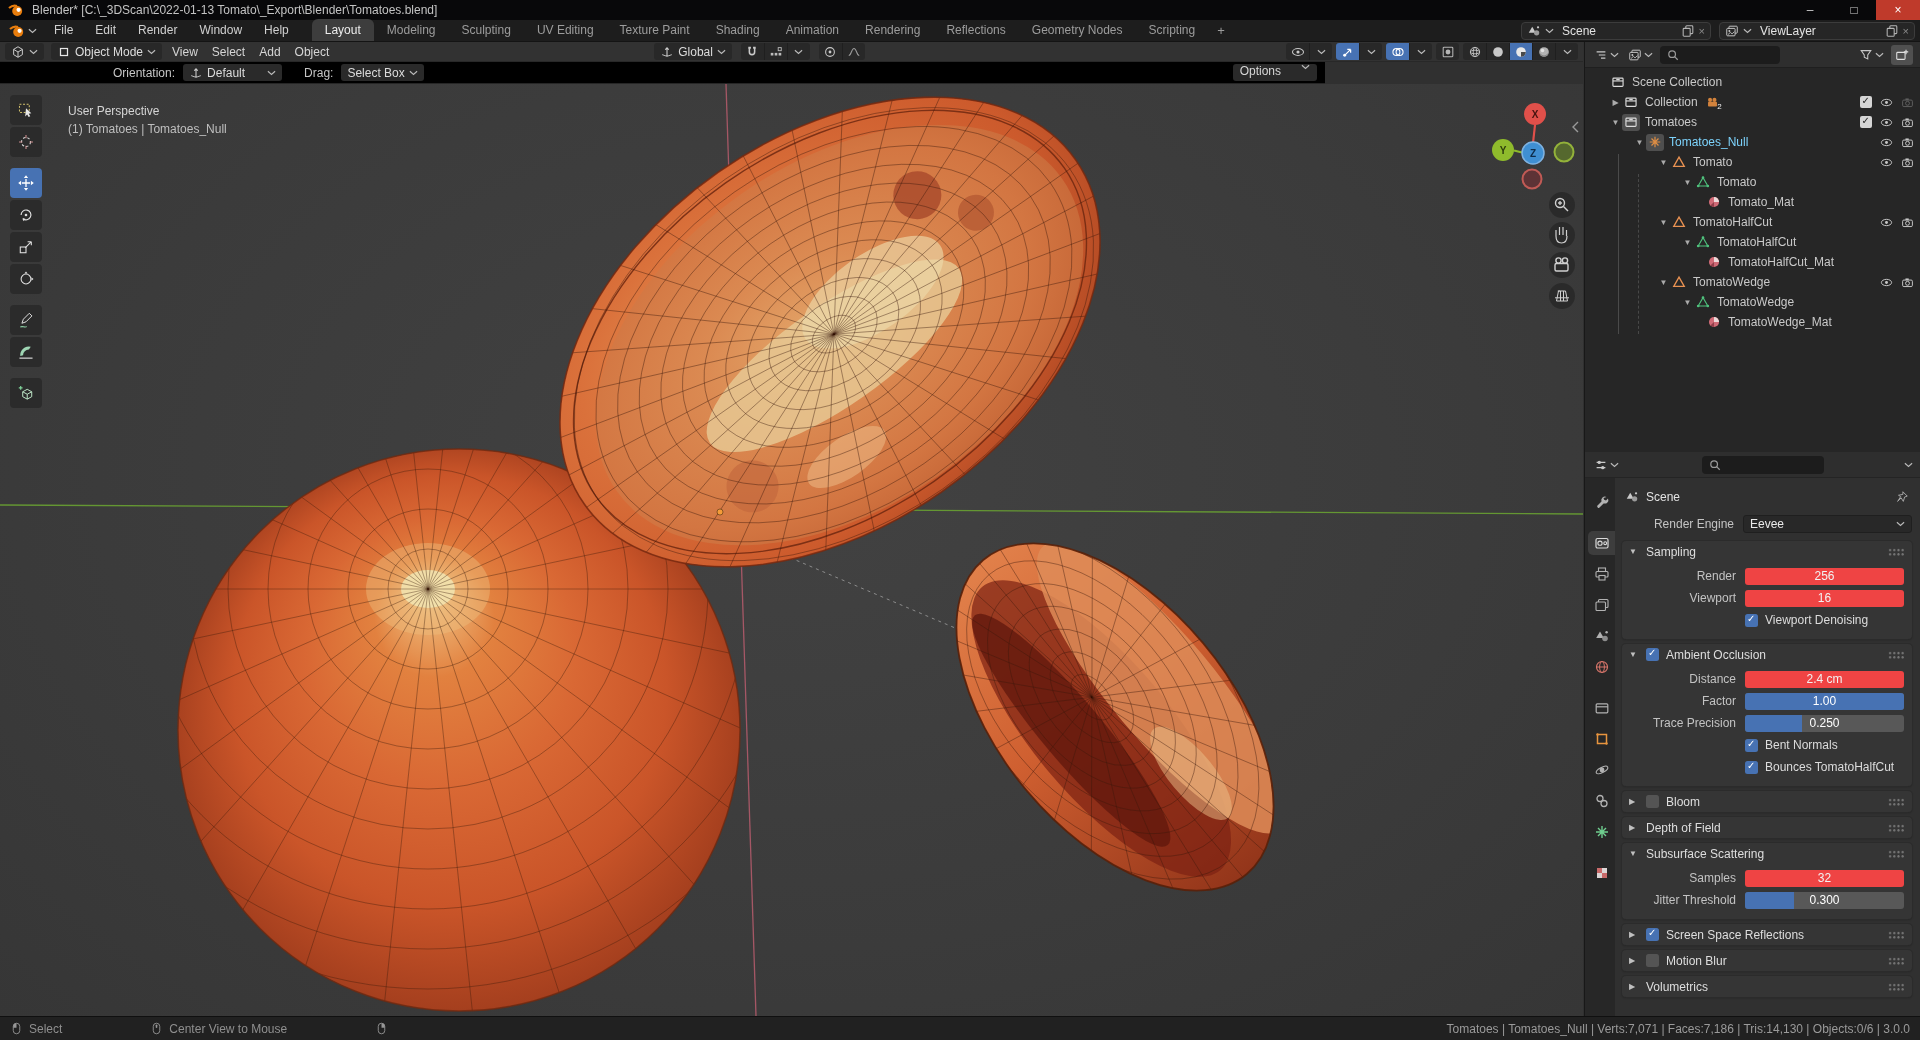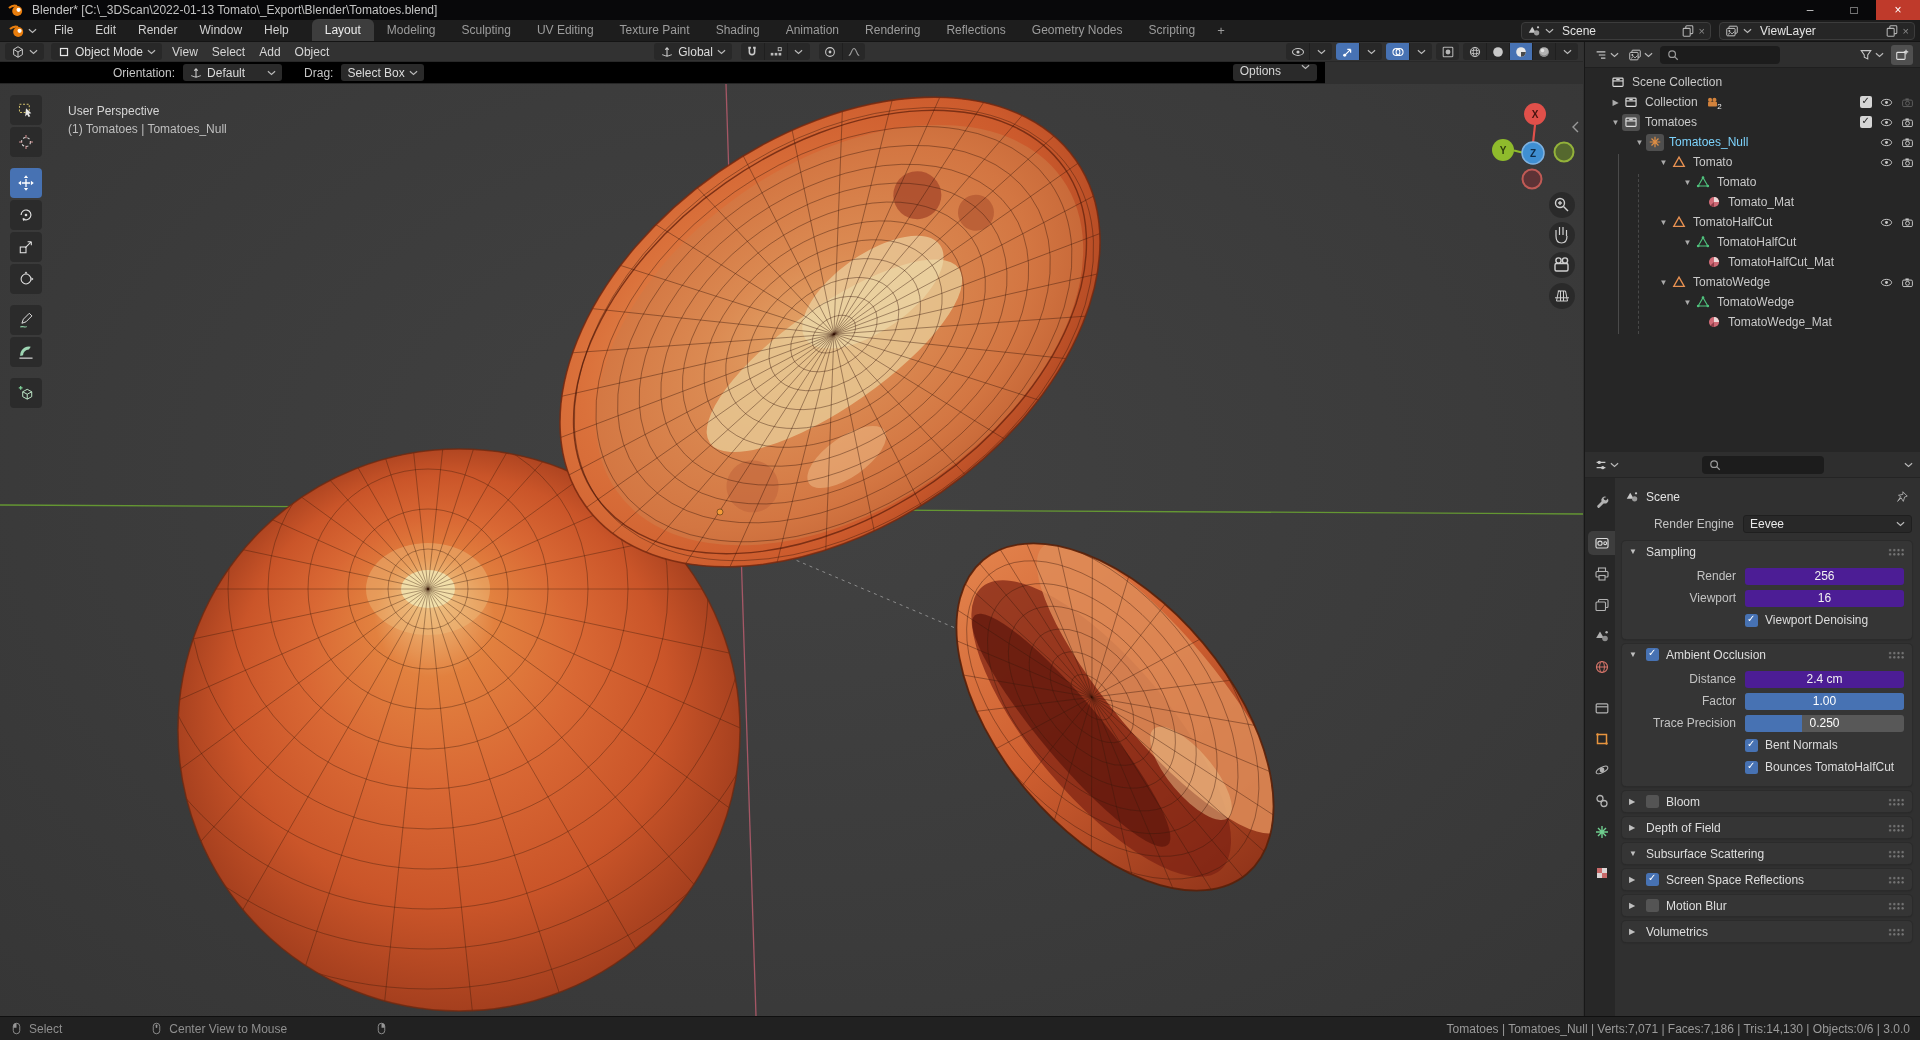--- a/index.html
+++ b/index.html
@@ -121,21 +121,21 @@
   .phead{height:21px;display:flex;align-items:center;padding:0 7px;gap:7px;color:#dedede}
   .pchev{width:10px;color:#c0c0c0;font-size:8px}
   .pcheck{width:13px;height:13px;border-radius:2.5px;background:#4772b3;position:relative;flex:0 0 13px}
   .pcheck::after{content:"✓";position:absolute;left:2px;top:-1px;color:#fff;font-size:10px}
   .pcheck.off{background:#545454}
   .pcheck.off::after{content:""}
   .grips{margin-left:auto;width:17px;height:8px;opacity:.55;
     background:radial-gradient(circle,#aaa 1px,transparent 1.3px);background-size:4.2px 4.2px}
   .pbody{padding:3px 8px 8px 2px}
   .prow{display:flex;align-items:center;height:22px}
-  .pfield{flex:1;height:17px;background:#4c1d95;border-radius:3px;color:#f2f2f2;
+  .pfield{flex:1;height:17px;background:#ef4444;border-radius:3px;color:#f2f2f2;
     display:flex;align-items:center;justify-content:center}
   .pslider{flex:1;height:17px;background:#585858;border-radius:3px;position:relative;overflow:hidden}
   .pslider .fill{position:absolute;left:0;top:0;bottom:0;background:#4772b3}
   .pslider .val{position:absolute;inset:0;display:flex;align-items:center;justify-content:center;color:#fff}
   .prow.chk{padding-left:121px;gap:7px;color:#dcdcdc}
 
   
   .statusbar{position:absolute;left:0;top:1016px;width:1920px;height:24px;background:#212121;
     border-top:1px solid #101010;display:flex;align-items:center;color:#8f8f8f;padding:0 10px}
   .sb-item{display:flex;align-items:center;gap:6px;margin-right:88px}
@@ -1456,20 +1456,33 @@
     </div>
 
   </div>
         <div class="panel">
     <div class="phead">
       <span class="pchev">▼</span>
 
       <span>Subsurface Scattering</span>
       <span class="grips"></span>
     </div>
+    <div class="pbody">
+            <div class="prow">
+    <span class="plabel">Samples</span>
+    <span class="pfield">32</span>
+  </div>
+            <div class="prow">
+    <span class="plabel">Jitter Threshold</span>
+    <span class="pslider">
+                <span class="fill" style="width: 31%;"></span>
+                <span class="val">0.300</span>
+              </span>
+  </div>
+          </div>
   </div>
         <div class="panel">
     <div class="phead">
       <span class="pchev">▶</span>
       <span class="pcheck"></span>
       <span>Screen Space Reflections</span>
       <span class="grips"></span>
     </div>
 
   </div>

